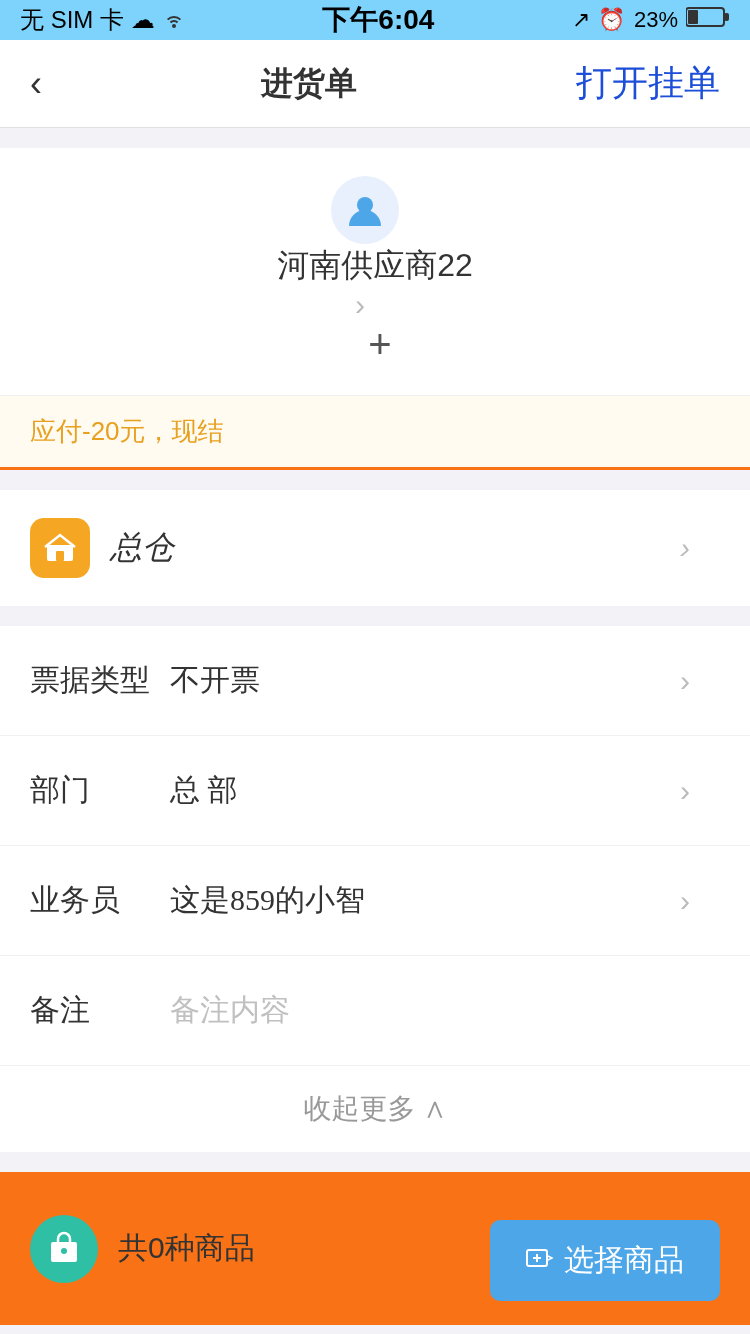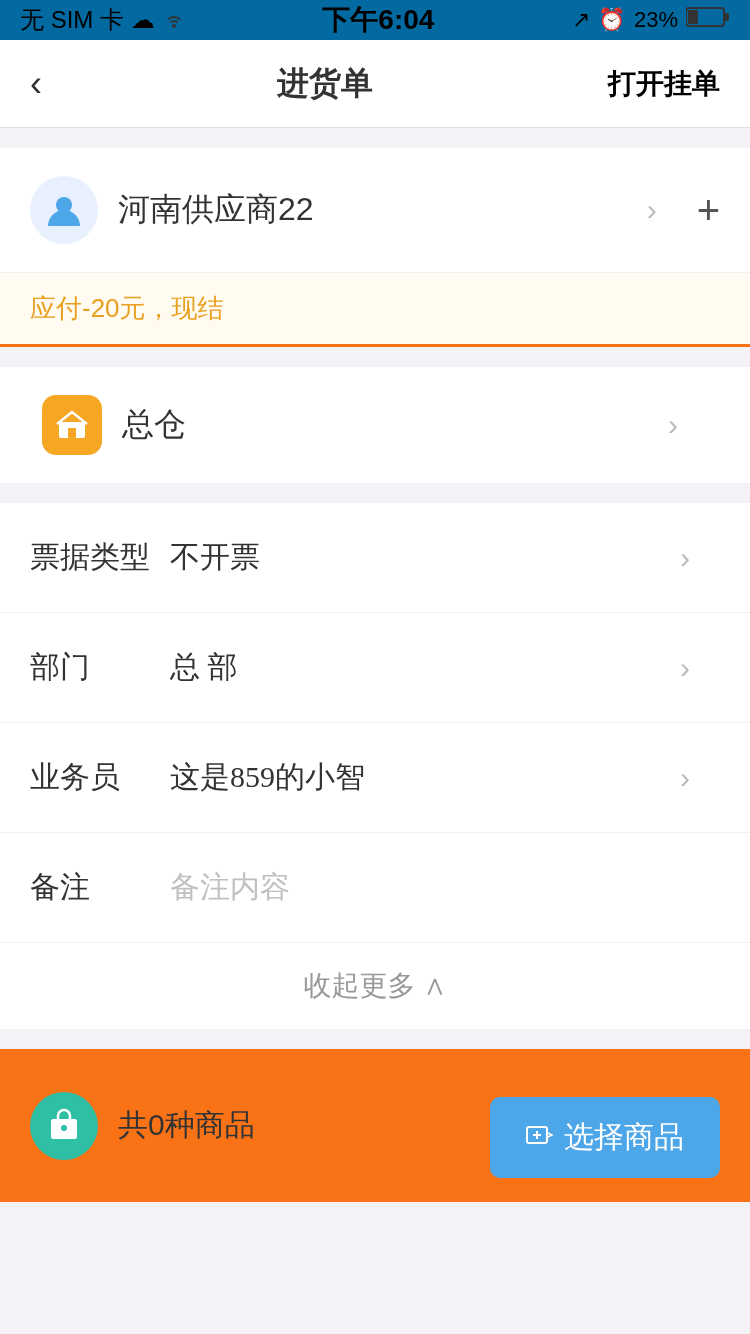--- a/index.html
+++ b/index.html
@@ -8,21 +8,21 @@
       width: 750px;
       min-height: 1334px;
       font-family: -apple-system, "PingFang SC", "Helvetica Neue", sans-serif;
       background: #f2f2f7;
       font-size: 28px;
     }
 
     
     .status-bar {
       height: 40px;
-      background: #0369a1;
+      background: #7dd3fc;
       display: flex;
       align-items: center;
       justify-content: space-between;
       padding: 0 20px;
       font-size: 24px;
       font-weight: 500;
     }
     .status-left { display: flex; align-items: center; gap: 8px; }
     .status-center { font-size: 28px; font-weight: 600; }
     .status-right { display: flex; align-items: center; gap: 8px; font-size: 22px; }
@@ -41,44 +41,44 @@
       font-size: 36px;
       color: #333;
       cursor: pointer;
     }
     .nav-title {
       font-size: 32px;
       font-weight: 600;
       color: #333;
     }
     .nav-action {
-      font-size: 28px;
-      color: #000000;
+      font-size: 36px;
+      color: #1d4ed8;
       cursor: pointer;
-      font-weight: bold;
     }
 
     
     .section-gap {
       height: 20px;
       background: #f2f2f7;
     }
 
     
     .white-section {
       background: #fff;
     }
 
     
     .supplier-row {
       display: flex;
       align-items: center;
       padding: 28px 30px;
       background: #fff;
       border-bottom: 1px solid #f0f0f0;
+      flex-direction: column;
     }
     .supplier-avatar {
       width: 68px;
       height: 68px;
       border-radius: 50%;
       background: #e8f0fe;
       display: flex;
       align-items: center;
       justify-content: center;
       margin-right: 20px;
@@ -109,22 +109,23 @@
     }
     .warning-text {
       color: #e8a020;
       font-size: 26px;
     }
 
     
     .warehouse-row {
       display: flex;
       align-items: center;
-      padding: 28px 42px;
-      background: #fff;
+      padding: 28px 30px;
+      background: #fff;
+      font-style: italic;
     }
     .warehouse-icon {
       width: 60px;
       height: 60px;
       border-radius: 14px;
       background: #f5a623;
       display: flex;
       align-items: center;
       justify-content: center;
       margin-right: 20px;

